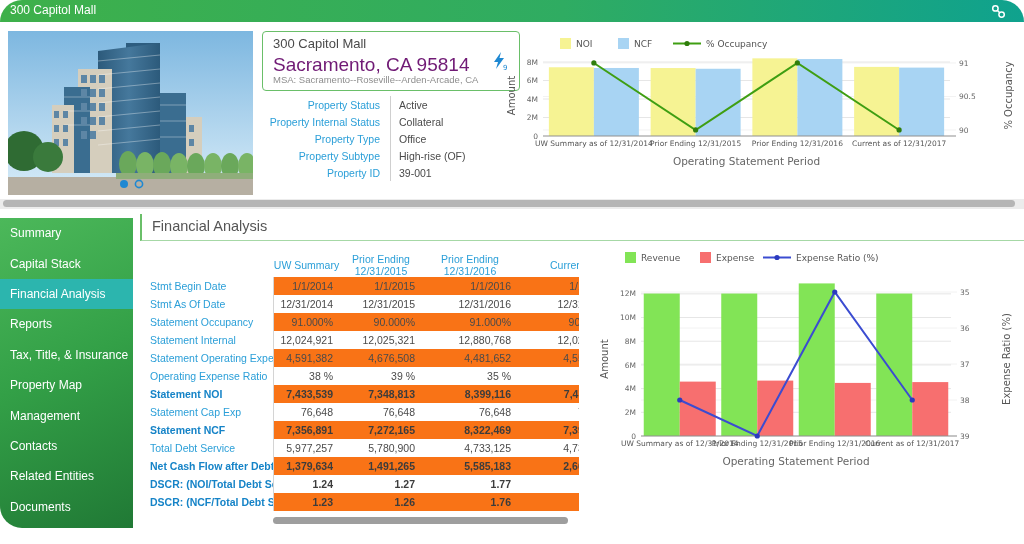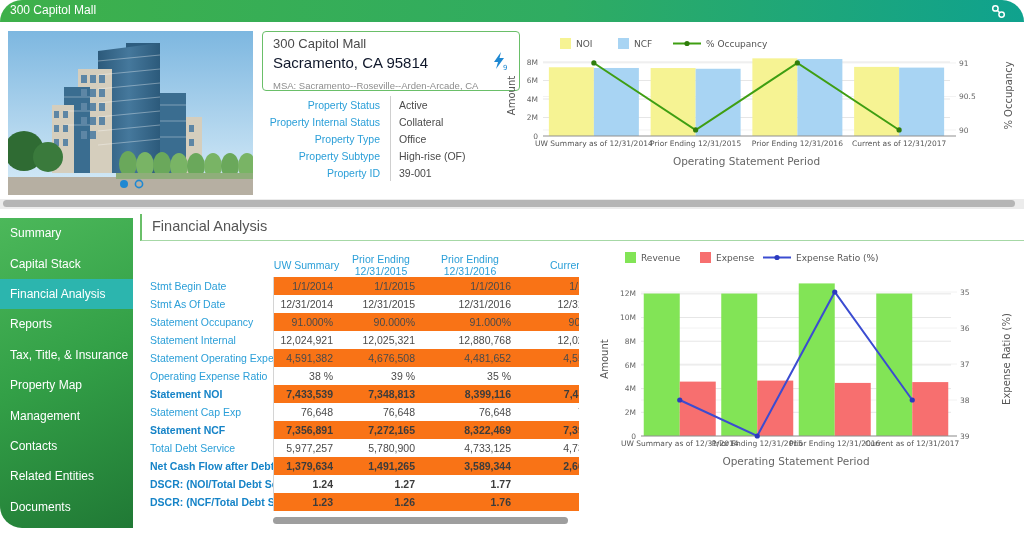--- a/index.html
+++ b/index.html
@@ -12,22 +12,22 @@
   .hdr-title{position:absolute;left:10px;top:3px;font-size:12px;color:#fff;}
   .hdr-link{position:absolute;right:18px;top:4px;width:15px;height:15px;cursor:pointer;}
 
   
   .photo{position:absolute;left:8px;top:31px;width:245px;height:164px;overflow:hidden;cursor:pointer;}
 
   
   .addr{position:absolute;left:262px;top:31px;width:256px;height:58px;
         border:1px solid #6abf69;border-radius:4px;background:#fff;}
   .addr .nm{position:absolute;left:10px;top:4px;font-size:13px;color:#4a4a4a;}
-  .addr .ct{position:absolute;left:10px;top:22px;font-size:15px;color:#0f172a;}
-  .addr .ms{position:absolute;left:10px;top:48px;font-size:9.5px;color:#8d8d8d;}
+  .addr .ct{position:absolute;left:10px;top:22px;font-size:19px;color:#701a75;}
+  .addr .ms{position:absolute;left:10px;top:42px;font-size:9.5px;color:#8d8d8d;}
   .bolt{position:absolute;right:12px;top:20px;}
 
   
   .fields{position:absolute;left:262px;top:96px;}
   .frow{display:flex;height:17px;align-items:center;font-size:10.5px;}
   .flab{width:118px;text-align:right;color:#2b9fd8;padding-right:10px;}
   .fval{border-left:1px solid #cfcfcf;padding-left:8px;color:#4a4a4a;
         height:17px;display:flex;align-items:center;}
 
   
@@ -363,21 +363,21 @@
             <td class="lab">Total Debt Service</td>
             <td class="val">5,977,257</td>
             <td class="val">5,780,900</td>
             <td class="val">4,733,125</td>
             <td class="val">4,733,125</td>
           </tr>
           <tr class="odd boldrow">
             <td class="lab">Net Cash Flow after Debt Service</td>
             <td class="val">1,379,634</td>
             <td class="val">1,491,265</td>
-            <td class="val">3,589,344</td>
+            <td class="val">5,585,183</td>
             <td class="val">2,664,340</td>
           </tr>
           <tr class="even boldrow">
             <td class="lab">DSCR: (NOI/Total Debt Service)</td>
             <td class="val">1.24</td>
             <td class="val">1.27</td>
             <td class="val">1.77</td>
             <td class="val">1.58</td>
           </tr>
           <tr class="odd boldrow">

